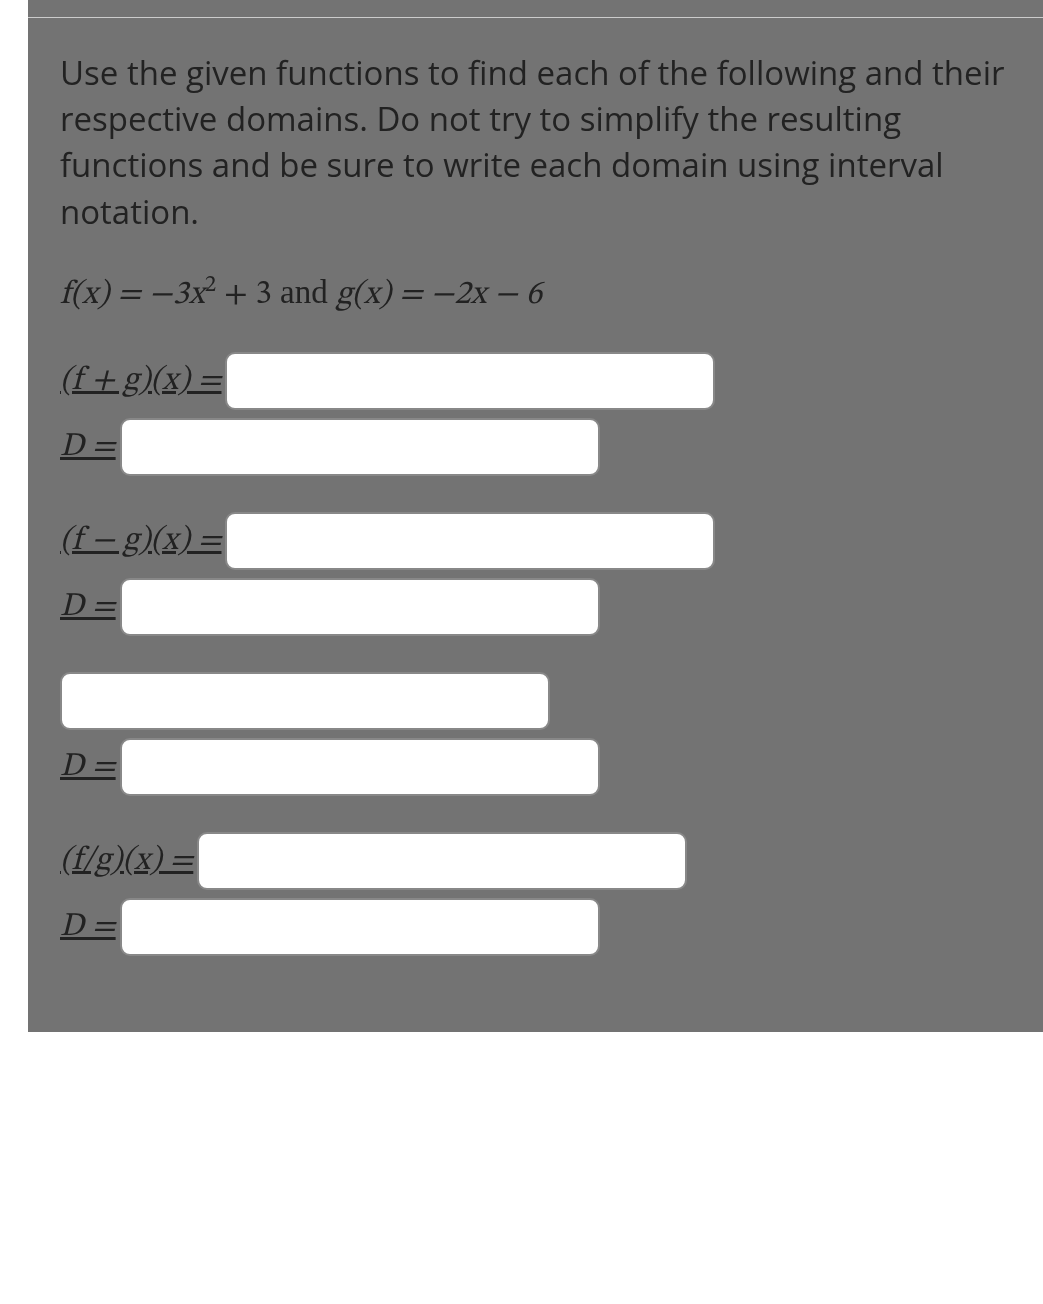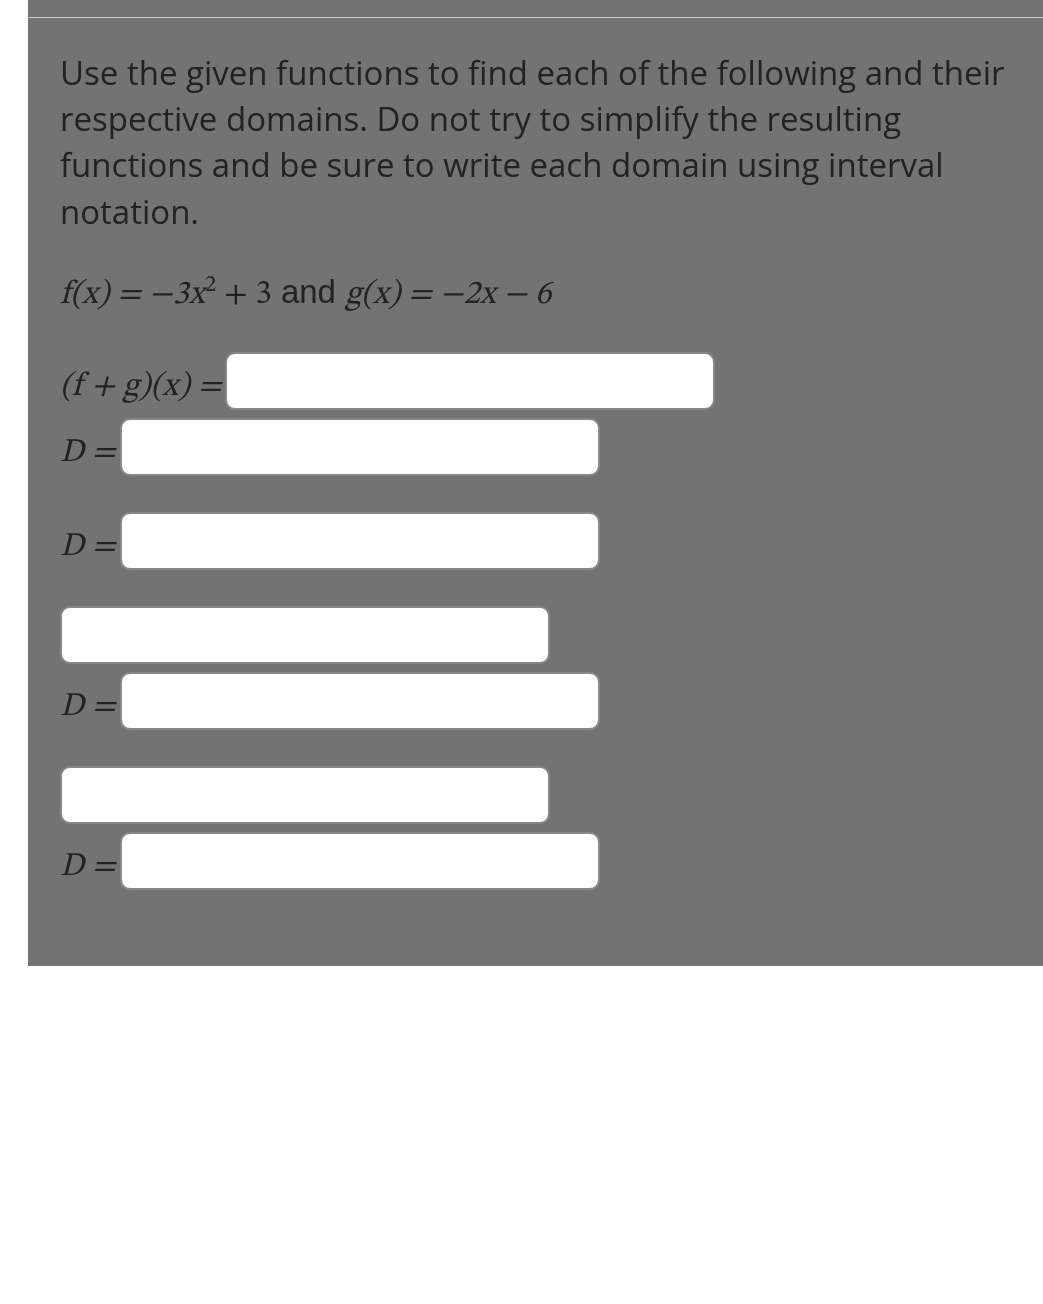--- a/index.html
+++ b/index.html
@@ -32,22 +32,23 @@
   .given {
     font-size: 33px;
     margin-bottom: 34px;
   }
   .math { font-family: "STIX Two Math", "Cambria Math", "Latin Modern Math", serif; }
   .group {
     margin-bottom: 36px;
   }
   .row {
     display: flex;
-    align-items: flex-end;
+    align-items: center;
     margin-bottom: 8px;
+    text-decoration: underline;
   }
   .label {
     font-family: "STIX Two Math", "Cambria Math", "Latin Modern Math", serif;
     font-size: 33px;
     white-space: nowrap;
     margin-right: 4px;
   }
   .inputbox {
     height: 58px;
     border: 2px solid #888;
@@ -67,53 +68,58 @@
 </head>
 <body>
 
 <div class="page">
   <div class="topbar"></div>
   <div class="content">
 
     <div class="instructions">Use the given functions to find each of the following and their respective domains. Do not try to simplify the resulting functions and be sure to write each domain using interval notation.</div>
 
     <div class="given math">
-      <span class="mi">f(x) = −3x</span><sup>2</sup><span> + 3</span><span style="font-family:Liberation Sans, sans-serif; font-style:normal;"> and </span><span class="mi">g(x) = −2x − 6</span>
+      <span class="mi">f(x) = −3x</span><sup>2</sup><span> + 3</span><span style="font-family:Liberation Serif, serif; font-style:normal;"> and </span><span class="mi">g(x) = −2x − 6</span>
     </div>
 
     <div class="group">
       <div class="row">
         <span class="label mi">(f + g)(x) =</span>
         <input class="inputbox w-long" type="text" value="" style="">
       </div>
       <div class="row">
         <span class="label mi">D =</span>
         <input class="inputbox w-d" type="text" value="" style="">
       </div>
     </div>
 
     <div class="group">
+      <div class="row">
+        <span class="label mi">(f − g)(x) =</span>
+        <input class="inputbox w-long" type="text" value="" style="">
+      </div>
       <div class="row">
         <span class="label mi">D =</span>
         <input class="inputbox w-d" type="text" value="" style="">
       </div>
     </div>
 
     <div class="group">
       <div class="row">
         <input class="inputbox w-mid" type="text" value="" style="">
       </div>
       <div class="row">
         <span class="label mi">D =</span>
         <input class="inputbox w-d" type="text" value="" style="">
       </div>
     </div>
 
     <div class="group">
       <div class="row">
+        <span class="label mi">(f/g)(x) =</span>
         <input class="inputbox w-long" type="text" value="" style="">
       </div>
       <div class="row">
         <span class="label mi">D =</span>
         <input class="inputbox w-d" type="text" value="" style="">
       </div>
     </div>
 
   </div>
 </div>

